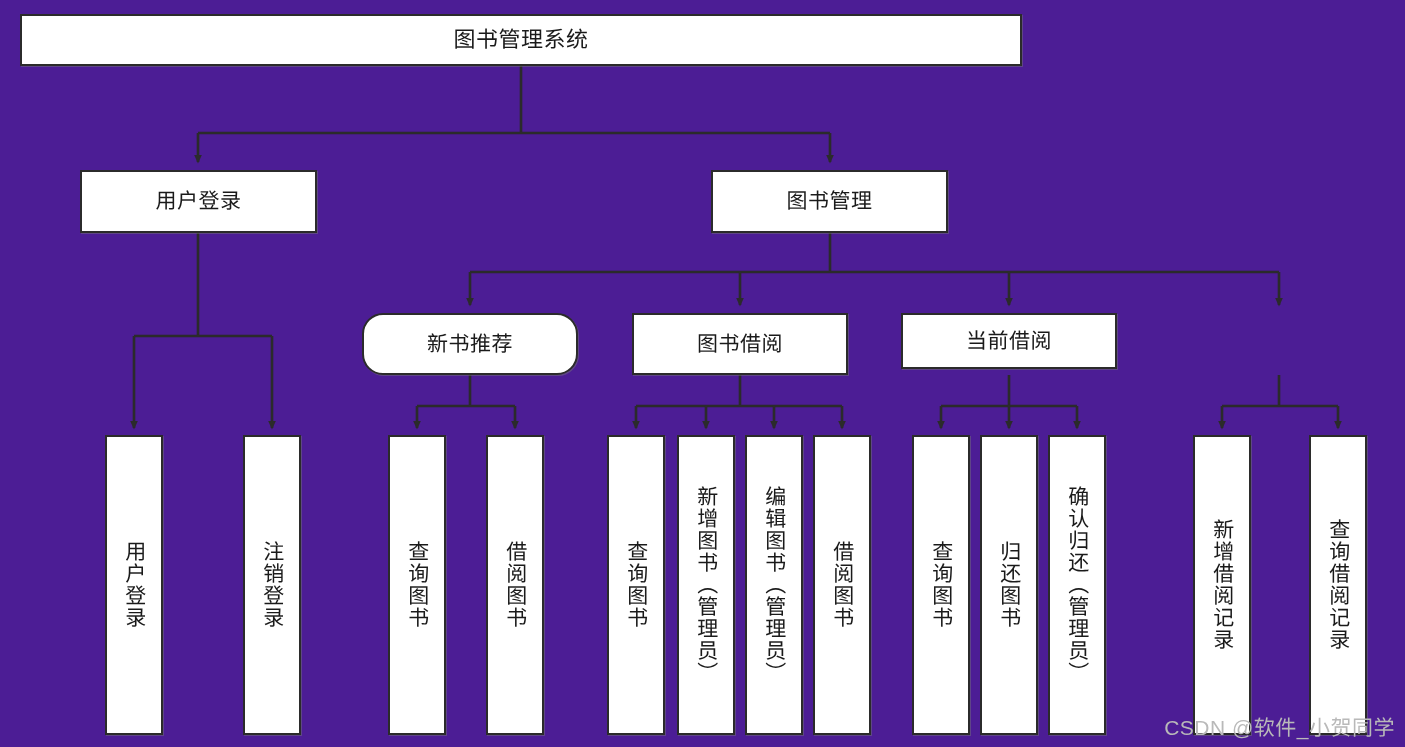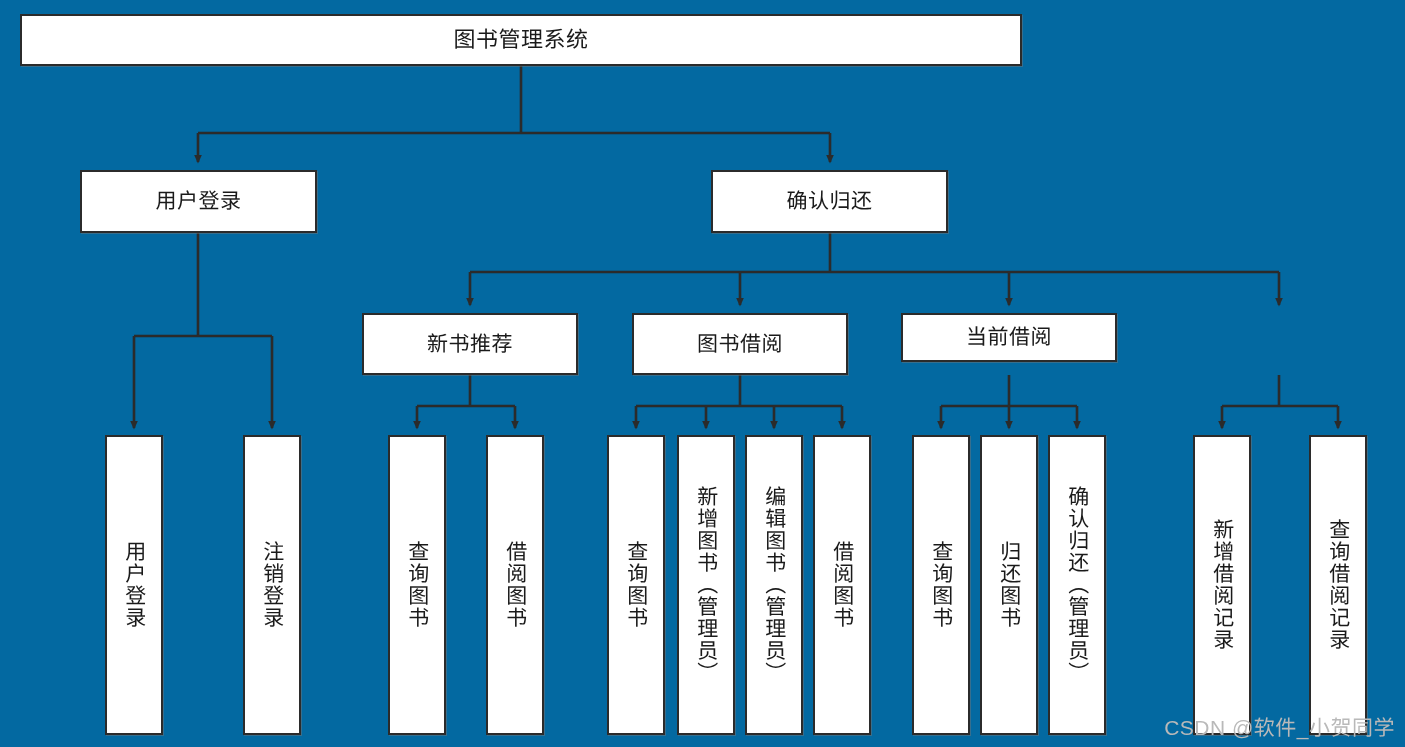--- a/index.html
+++ b/index.html
@@ -8,21 +8,21 @@
     padding: 0;
     background: #ffffff;
   }
   body {
     font-family: "Liberation Sans", "DejaVu Sans", sans-serif;
   }
   #diagram-root {
     position: relative;
     width: 1405px;
     height: 747px;
-    background: #0369a1;
+    background: #4c1d95;
     overflow: hidden;
   }
   #connector-layer {
     position: absolute;
     left: 0;
     top: 0;
     width: 1405px;
     height: 747px;
     pointer-events: none;
   }
@@ -131,30 +131,30 @@
   </svg>
 
   <div class="node horiz root" style="left:20px; top:14px; width:1002px; height:52px;">
     <span class="node-label">图书管理系统</span>
   </div>
 
   <div class="node horiz" style="left:80px; top:170px; width:237px; height:63px;">
     <span class="node-label">用户登录</span>
   </div>
   <div class="node horiz" style="left:711px; top:170px; width:237px; height:63px;">
-    <span class="node-label">确认归还</span>
-  </div>
-
-  <div class="node horiz" style="left:362px; top:313px; width:216px; height:62px;">
+    <span class="node-label">图书管理</span>
+  </div>
+
+  <div class="node horiz" style="left:362px; top:313px; width:216px; height:62px;border-radius:21px;">
     <span class="node-label">新书推荐</span>
   </div>
   <div class="node horiz" style="left:632px; top:313px; width:216px; height:62px;justify-content:center;">
     <span class="node-label">图书借阅</span>
   </div>
-  <div class="node horiz" style="left:901px; top:313px; width:216px; height:49px;">
+  <div class="node horiz" style="left:901px; top:313px; width:216px; height:56px;">
     <span class="node-label">当前借阅</span>
   </div>
 
   <div class="node vert" style="left:105px; top:435px; width:58px; height:300px;">
     <span class="node-label">用户登录</span>
   </div>
   <div class="node vert" style="left:243px; top:435px; width:58px; height:300px;">
     <span class="node-label">注销登录</span>
   </div>
 

